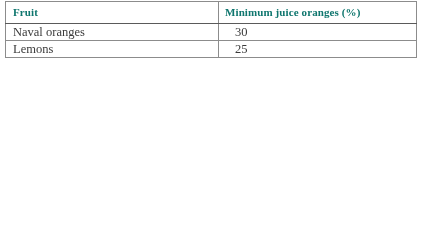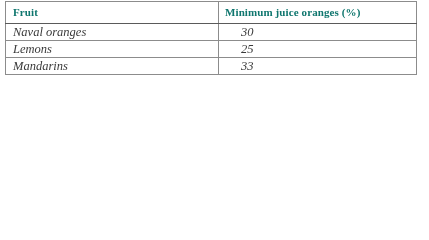--- a/index.html
+++ b/index.html
@@ -52,24 +52,23 @@
     white-space: nowrap;
   }
   table.juice-table tbody td {
     height: 16px;
     font-size: 12.5px;
     line-height: 16px;
     font-weight: normal;
     color: #3a3a3a;
     padding-left: 7px;
     white-space: nowrap;
-    font-style: italic;
   }
   table.juice-table tbody td.value-cell {
-    padding-left: 22px;
+    padding-left: 16px;
   }
   table.juice-table thead th.header-value {
     padding-left: 6px;
   }
 </style>
 </head>
 <body>
 
 <div class="canvas">
 
@@ -88,20 +87,16 @@
 
     <tbody>
       <tr>
         <td class="fruit-cell">Naval oranges</td>
         <td class="value-cell">30</td>
       </tr>
       <tr>
         <td class="fruit-cell">Lemons</td>
         <td class="value-cell">25</td>
       </tr>
-      <tr>
-        <td class="fruit-cell">Mandarins</td>
-        <td class="value-cell">33</td>
-      </tr>
     </tbody>
   </table>
 
 </div>
 
 </body></html>

